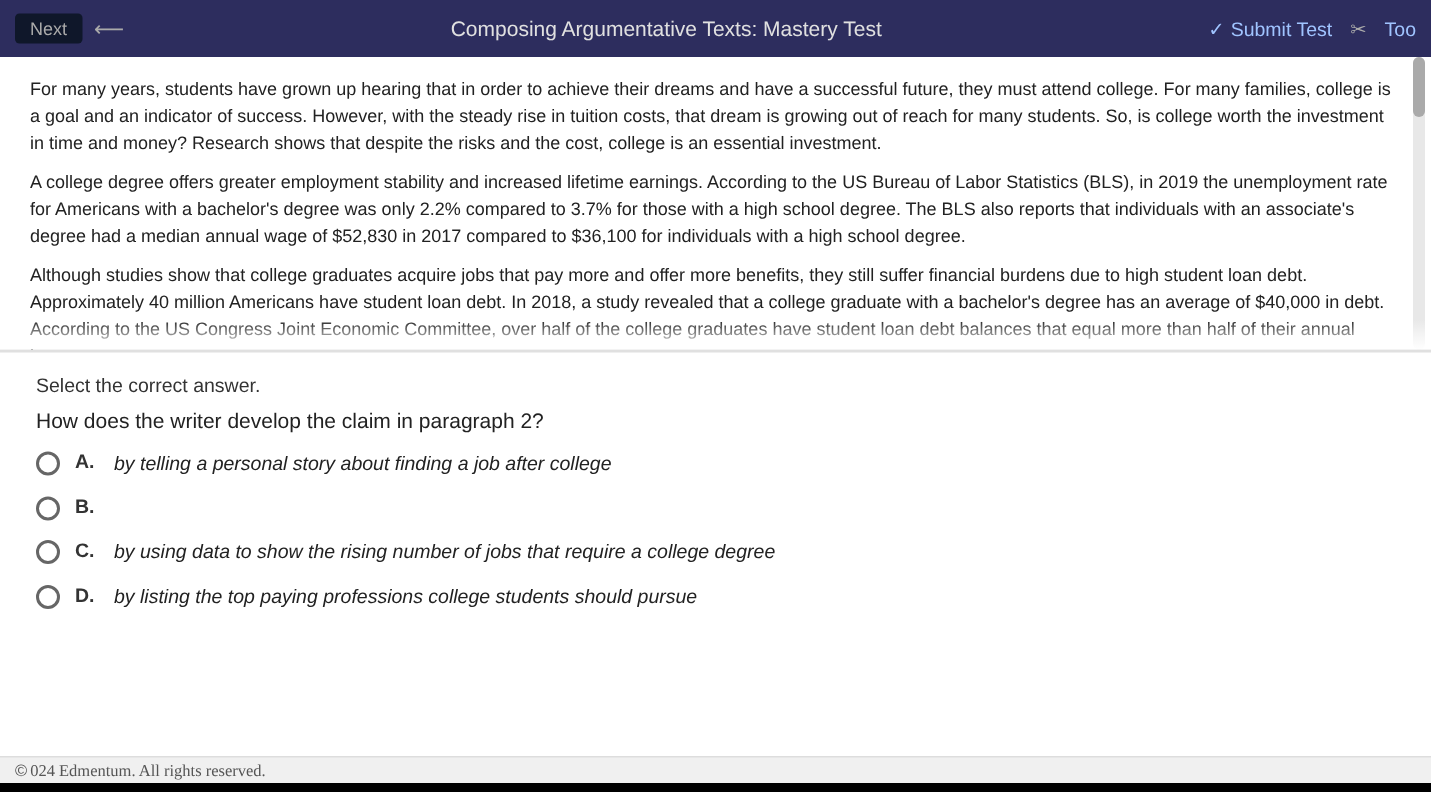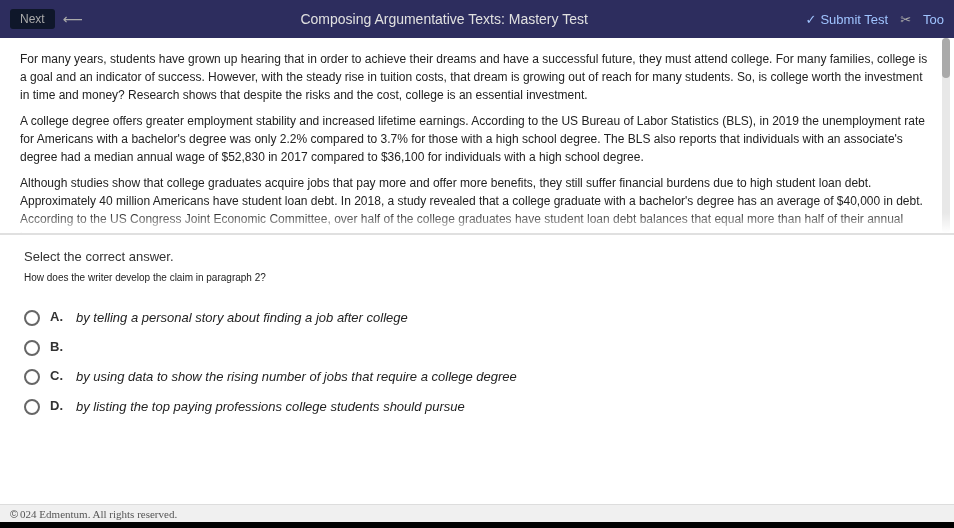--- a/index.html
+++ b/index.html
@@ -126,24 +126,24 @@
       display: flex;
       flex-direction: column;
       gap: 8px;
     }
     .select-label {
       font-size: 13px;
       color: #333;
       font-weight: 400;
     }
     .question-text {
-      font-size: 10px;
+      font-size: 14px;
       color: #222;
       font-weight: 400;
-      margin-bottom: 14px;
+      margin-bottom: 0;
     }
     .options-list {
       display: flex;
       flex-direction: column;
       gap: 12px;
       margin-top: 4px;
     }
     .option-item {
       display: flex;
       align-items: flex-start;

